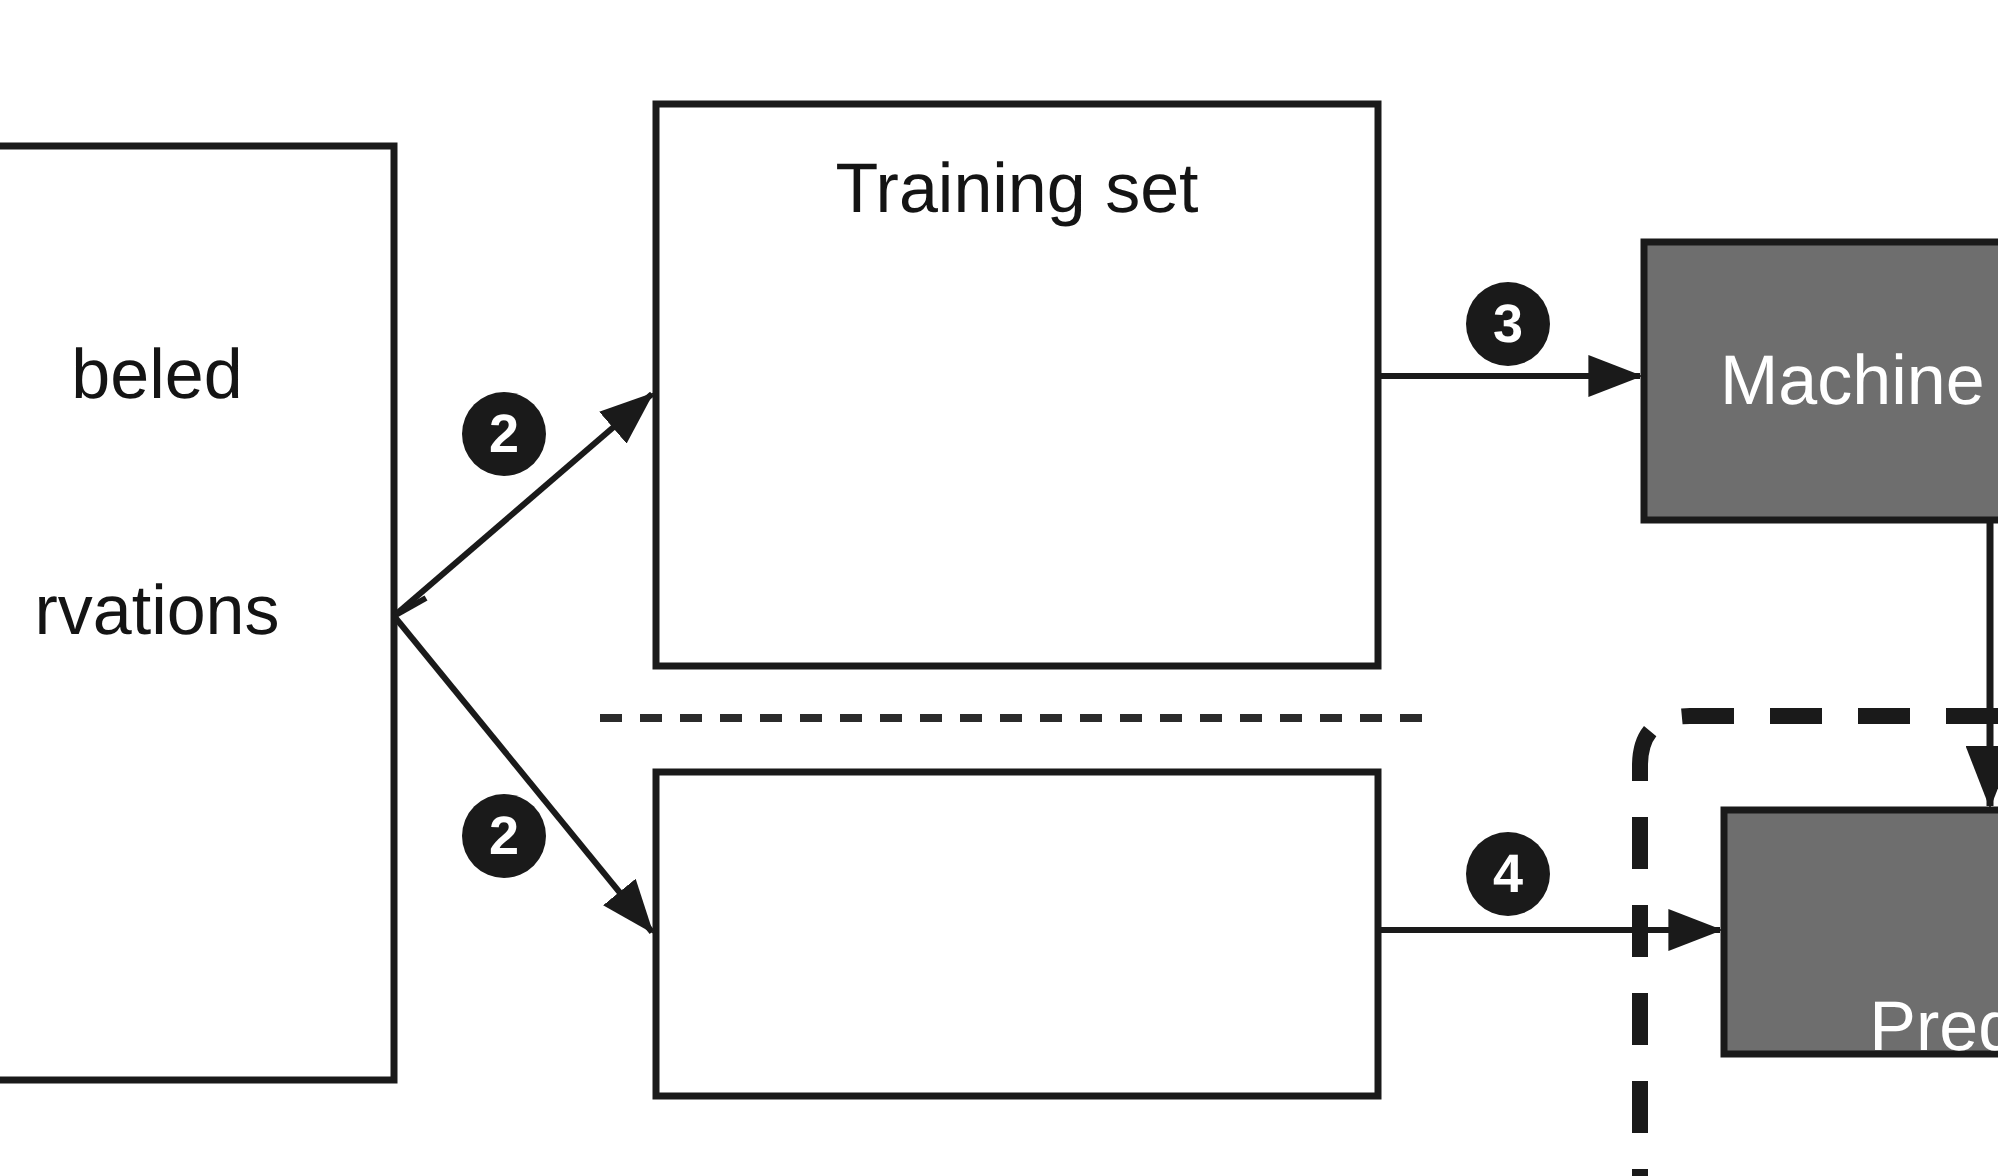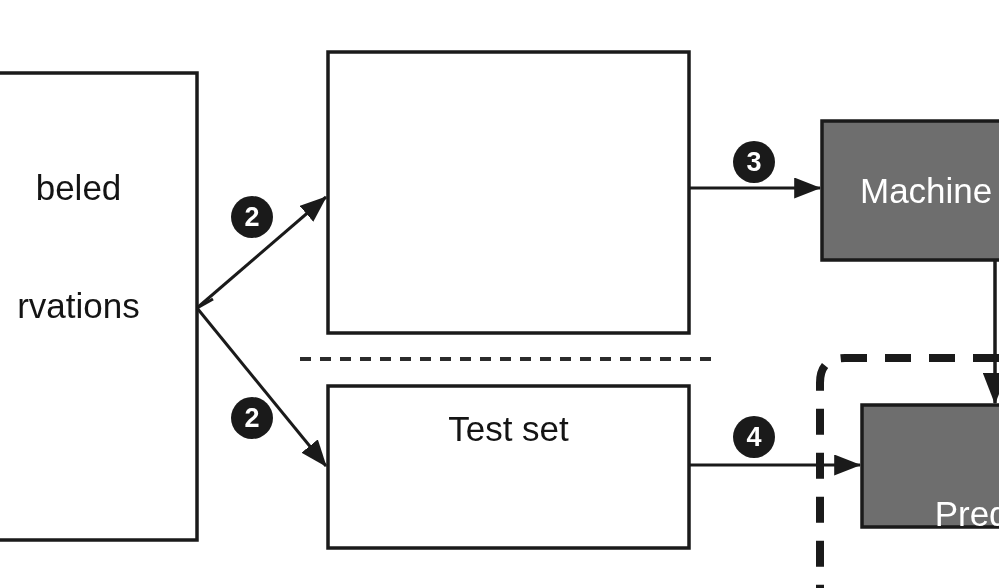--- a/index.html
+++ b/index.html
@@ -95,22 +95,22 @@
     <circle cx="252" cy="418" r="21" fill="#1a1a1a"></circle>
     <circle cx="754" cy="162" r="21" fill="#1a1a1a"></circle>
     <circle cx="754" cy="437" r="21" fill="#1a1a1a"></circle>
   </svg>
 
   <div class="box-label label-dark" style="left:-40px; top:90px; width:237px; text-align:center;">
     <div>beled</div>
     <div>rvations</div>
   </div>
 
+  <div class="box-label label-dark" style="left:328px; top:75px; width:361px; text-align:center;">Training set</div>
 
-  <div class="box-label label-dark" style="left:328px; top:409px; width:361px; text-align:center;">Test set</div>
 
   <div class="box-label label-light" style="left:860px; top:171px; width:215px; text-align:left;">Machine</div>
 
   <div class="box-label label-light" style="left:862px; top:416px; width:175px; text-align:center;">
     <div style="margin-left:52px;">Predi</div>
     
   </div>
 
   <div class="step-num" style="left:231px; top:196px;">2</div>
   <div class="step-num" style="left:231px; top:397px;">2</div>

